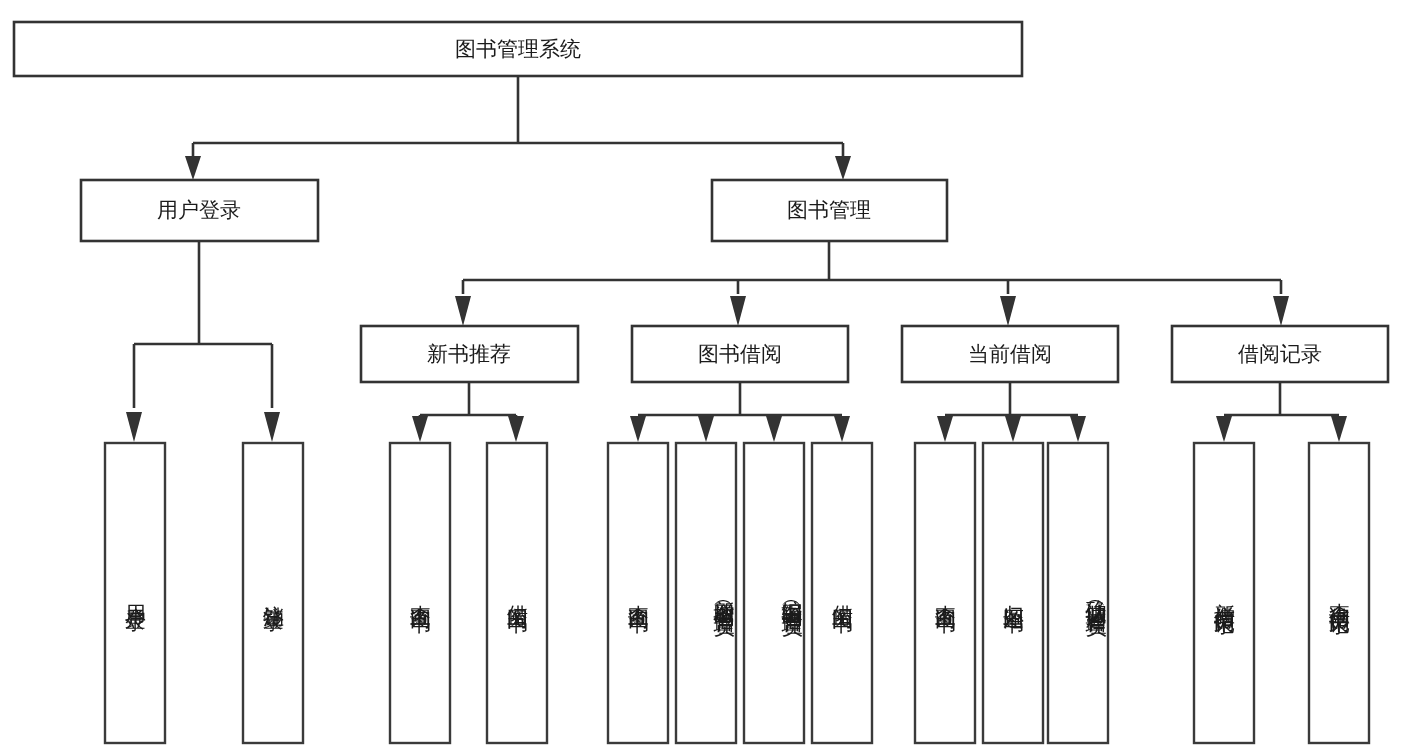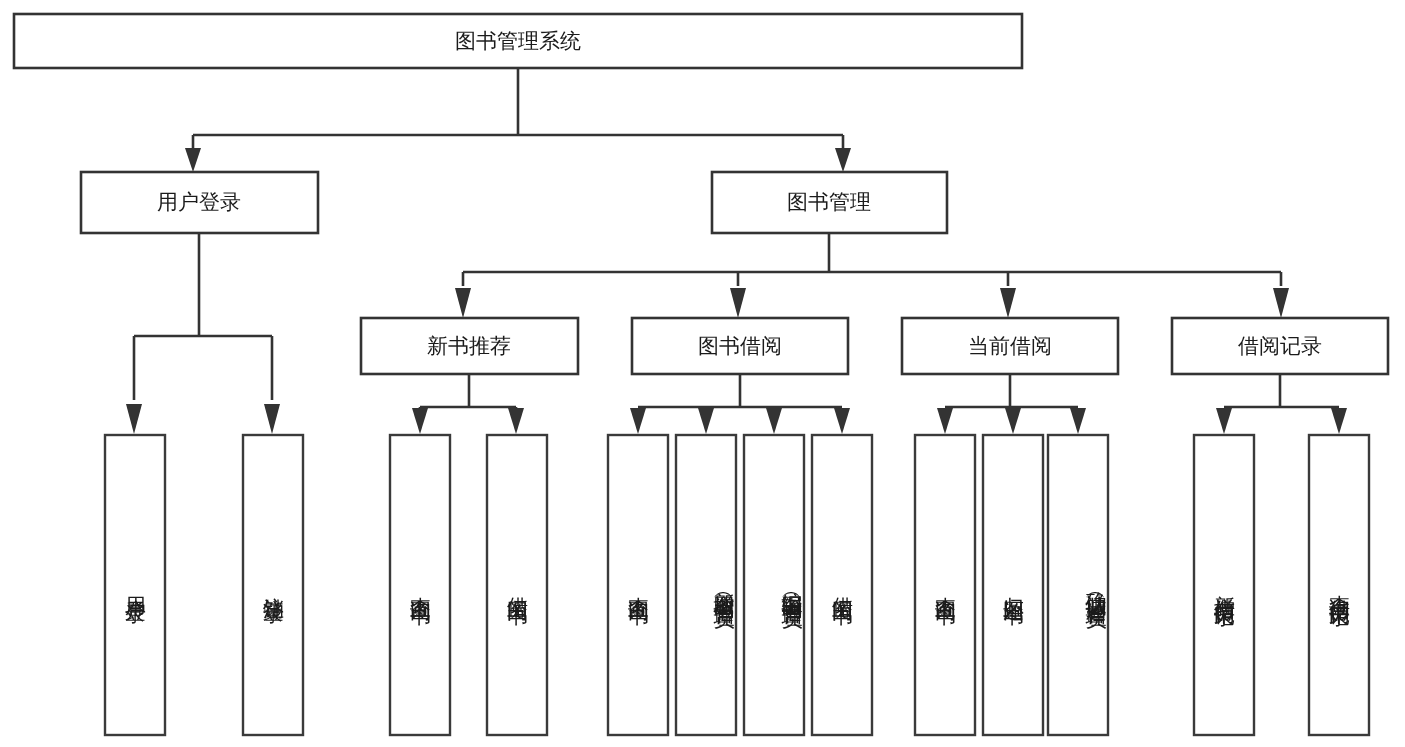--- a/index.html
+++ b/index.html
@@ -10,21 +10,21 @@
   body {
     width: 1405px;
     height: 747px;
     font-family: "Liberation Sans", "DejaVu Sans", sans-serif;
     overflow: hidden;
     position: relative;
   }
   #diagram-root {
     position: absolute;
     left: 0;
-    top: 0;
+    top: 8px;
     width: 1405px;
     height: 602px;
   }
   svg.diagram {
     display: block;
     width: 1405px;
     height: 747px;
   }
   .node-box {
     fill: #ffffff;

